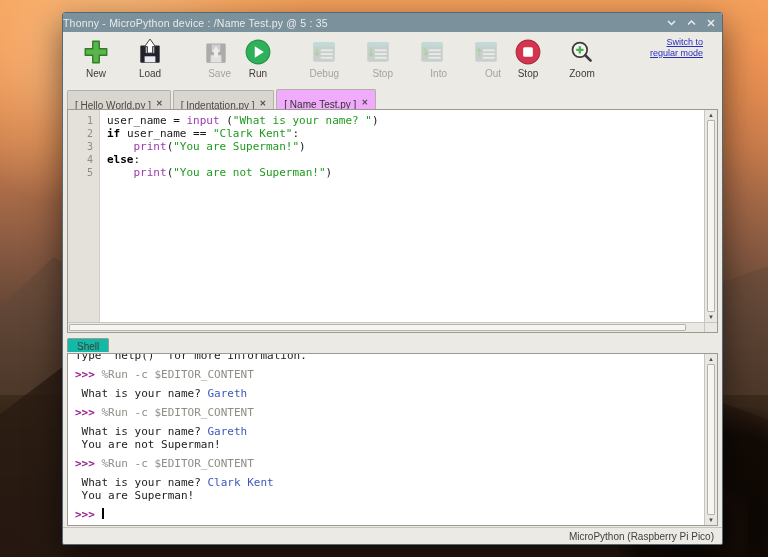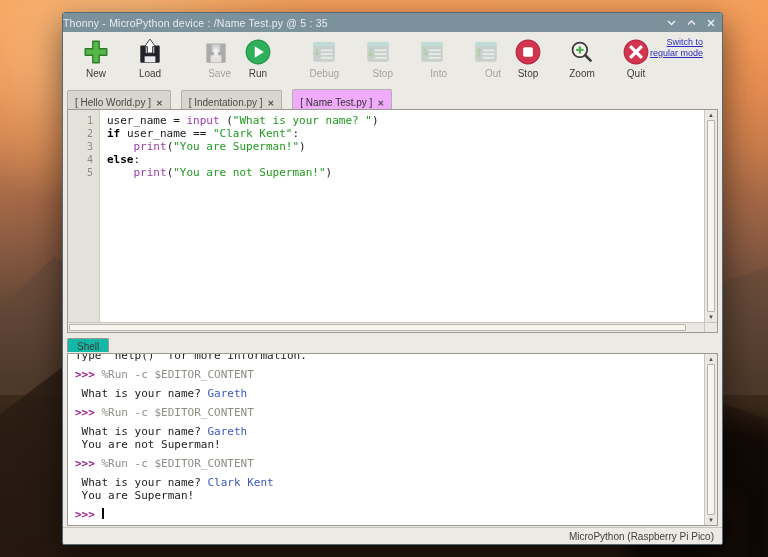--- a/index.html
+++ b/index.html
@@ -44,23 +44,23 @@
   .tbtn{width:54px; flex:none; display:flex; flex-direction:column; align-items:center; cursor:default;}
   .tbtn .ico{width:30px; height:31px; display:flex; align-items:center; justify-content:center;}
   .tbtn .ico svg{width:28px; height:28px; display:block;}
   .tbtn .lbl{font-size:10px; color:#3d3c38; margin-top:1px;}
   .tbtn.disabled{opacity:.42;align-items:flex-end;}
   .switch-link{position:absolute; right:19px; top:5px; width:54px; text-align:right;
     font-size:9px; line-height:10.5px; color:#2a2ec0; text-decoration:underline; cursor:pointer;}
 
   
   .tabbar{height:21px; flex:none; display:flex; align-items:flex-end; padding-left:4px;}
-  .tab{display:flex; align-items:flex-end; gap:5px; height:19px; padding:0 7px 1px 7px;
+  .tab{display:flex; align-items:flex-start; gap:5px; height:19px; padding:9px 7px 1px 7px;
     font-size:10px; color:#4b4a45; background:#d9d6cf;
-    border:1px solid #b3b0a9; border-bottom:none; border-radius:2px 2px 0 0; margin-right:10px;}
+    border:1px solid #b3b0a9; border-bottom:none; border-radius:2px 2px 0 0; margin-right:2px;}
   .tab.active{background:#f0abfc; height:20px; color:#333330;}
   .tabx{font-size:8px; color:#514f4a; font-weight:bold; line-height:1;}
 
   
   .editor-wrap{margin:0 4px; flex:none; height:224px; background:#fff;
     border:1px solid #9c9992; display:grid;
     grid-template-columns:32px 1fr 13px; grid-template-rows:1fr 10px;}
   .gutter{grid-row:1; grid-column:1; background:#e4e1da; border-right:1px solid #d2cfc8;
     font-family:"DejaVu Sans Mono", monospace; font-size:10px; line-height:13px;
     color:#908d86; text-align:right; padding:4px 6px 0 0;}
@@ -254,29 +254,20 @@
         <span class="ico">
           <svg viewBox="0 0 26 26">
             <circle cx="11" cy="11" r="6.8" fill="#f6f4ee" stroke="#3c3c3c" stroke-width="1.6"></circle>
             <line x1="16" y1="16" x2="21" y2="21" stroke="#3c3c3c" stroke-width="2.4" stroke-linecap="round"></line>
             <path d="M9.9 7.6 h2.2 v2.3 h2.3 v2.2 h-2.3 v2.3 h-2.2 v-2.3 h-2.3 v-2.2 h2.3 z" fill="#4caf50"></path>
           </svg>
         </span>
         <span class="lbl">Zoom</span>
       </div>
 
-      <div class="tbtn">
-        <span class="ico">
-          <svg viewBox="0 0 26 26">
-            <circle cx="13" cy="13" r="11" fill="#d3344e" stroke="#b02540" stroke-width="1"></circle>
-            <path d="M8.5 8.5 L17.5 17.5 M17.5 8.5 L8.5 17.5" stroke="#ffffff" stroke-width="3.2" stroke-linecap="round"></path>
-          </svg>
-        </span>
-        <span class="lbl">Quit</span>
-      </div>
 
       <span class="switch-link">Switch to regular mode</span>
     </div>
 
     <div class="tabbar">
       <div class="tab">
         <span>[ Hello World.py ]</span>
         <span class="tabx">✕</span>
       </div>
       <div class="tab">

